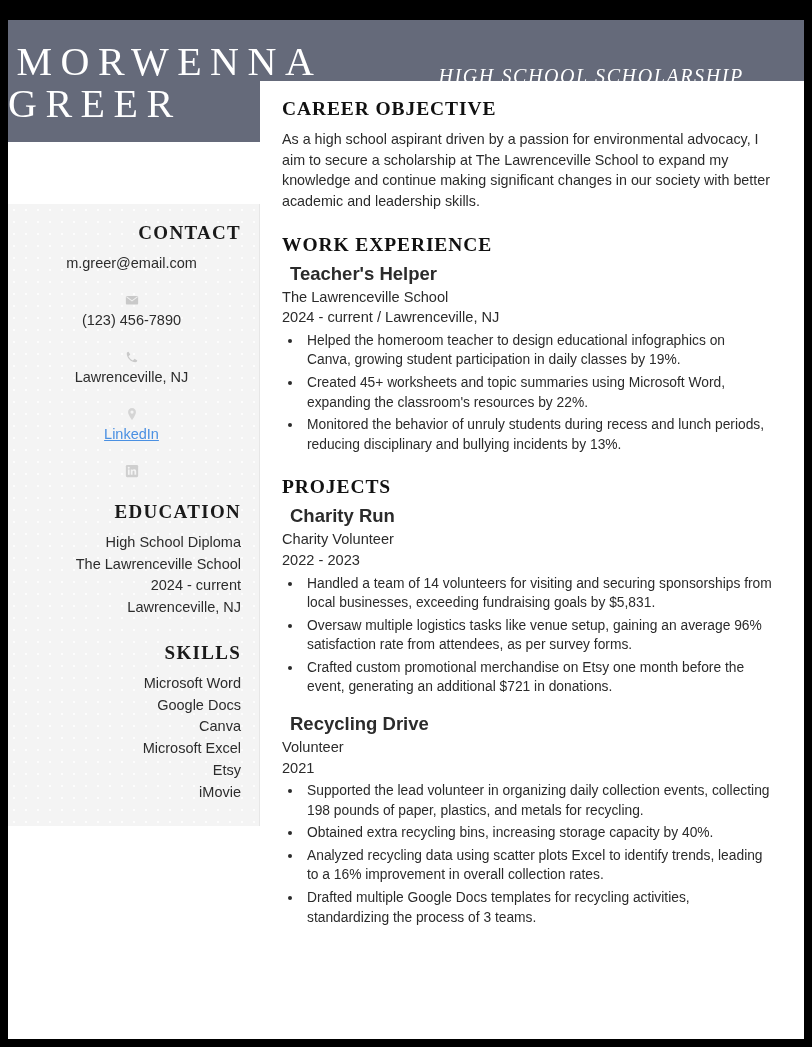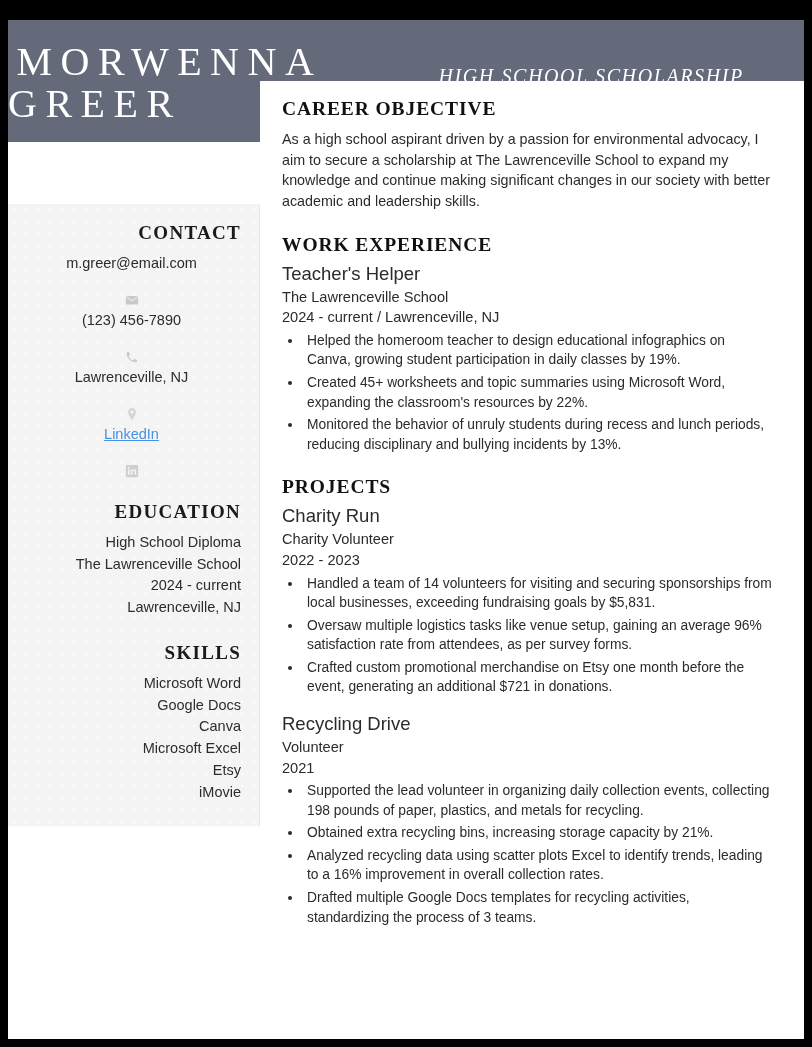--- a/index.html
+++ b/index.html
@@ -148,22 +148,22 @@
     line-height: 1.45;
     color: #2b2b2b;
     margin: 0;
   }
 
   .entry { margin-bottom: 15px; }
   .entry-title {
     font-size: 18.5px;
     color: #2b2b2b;
     line-height: 1.3;
-    margin: 0 0 2px 0;
-    font-weight: 400;
+    margin: 0 0 2px 8px;
+    font-weight: 700;
   }
   .entry-sub {
     font-size: 14.6px;
     color: #2b2b2b;
     line-height: 1.35;
     margin: 0;
   }
   .entry-meta {
     font-size: 14.6px;
     color: #2b2b2b;
@@ -298,21 +298,21 @@
             <li>Crafted custom promotional merchandise on Etsy one month before the event, generating an additional $721 in donations.</li>
           </ul>
         </div>
 
         <div class="entry">
           <h3 class="entry-title">Recycling Drive</h3>
           <p class="entry-sub">Volunteer</p>
           <p class="entry-meta">2021</p>
           <ul class="bullets">
             <li>Supported the lead volunteer in organizing daily collection events, collecting 198 pounds of paper, plastics, and metals for recycling.</li>
-            <li>Obtained extra recycling bins, increasing storage capacity by 21%.</li>
+            <li>Obtained extra recycling bins, increasing storage capacity by 40%.</li>
             <li>Analyzed recycling data using scatter plots Excel to identify trends, leading to a 16% improvement in overall collection rates.</li>
             <li>Drafted multiple Google Docs templates for recycling activities, standardizing the process of 3 teams.</li>
           </ul>
         </div>
       </section>
 
     </main>
   </div>
 </div>
 

